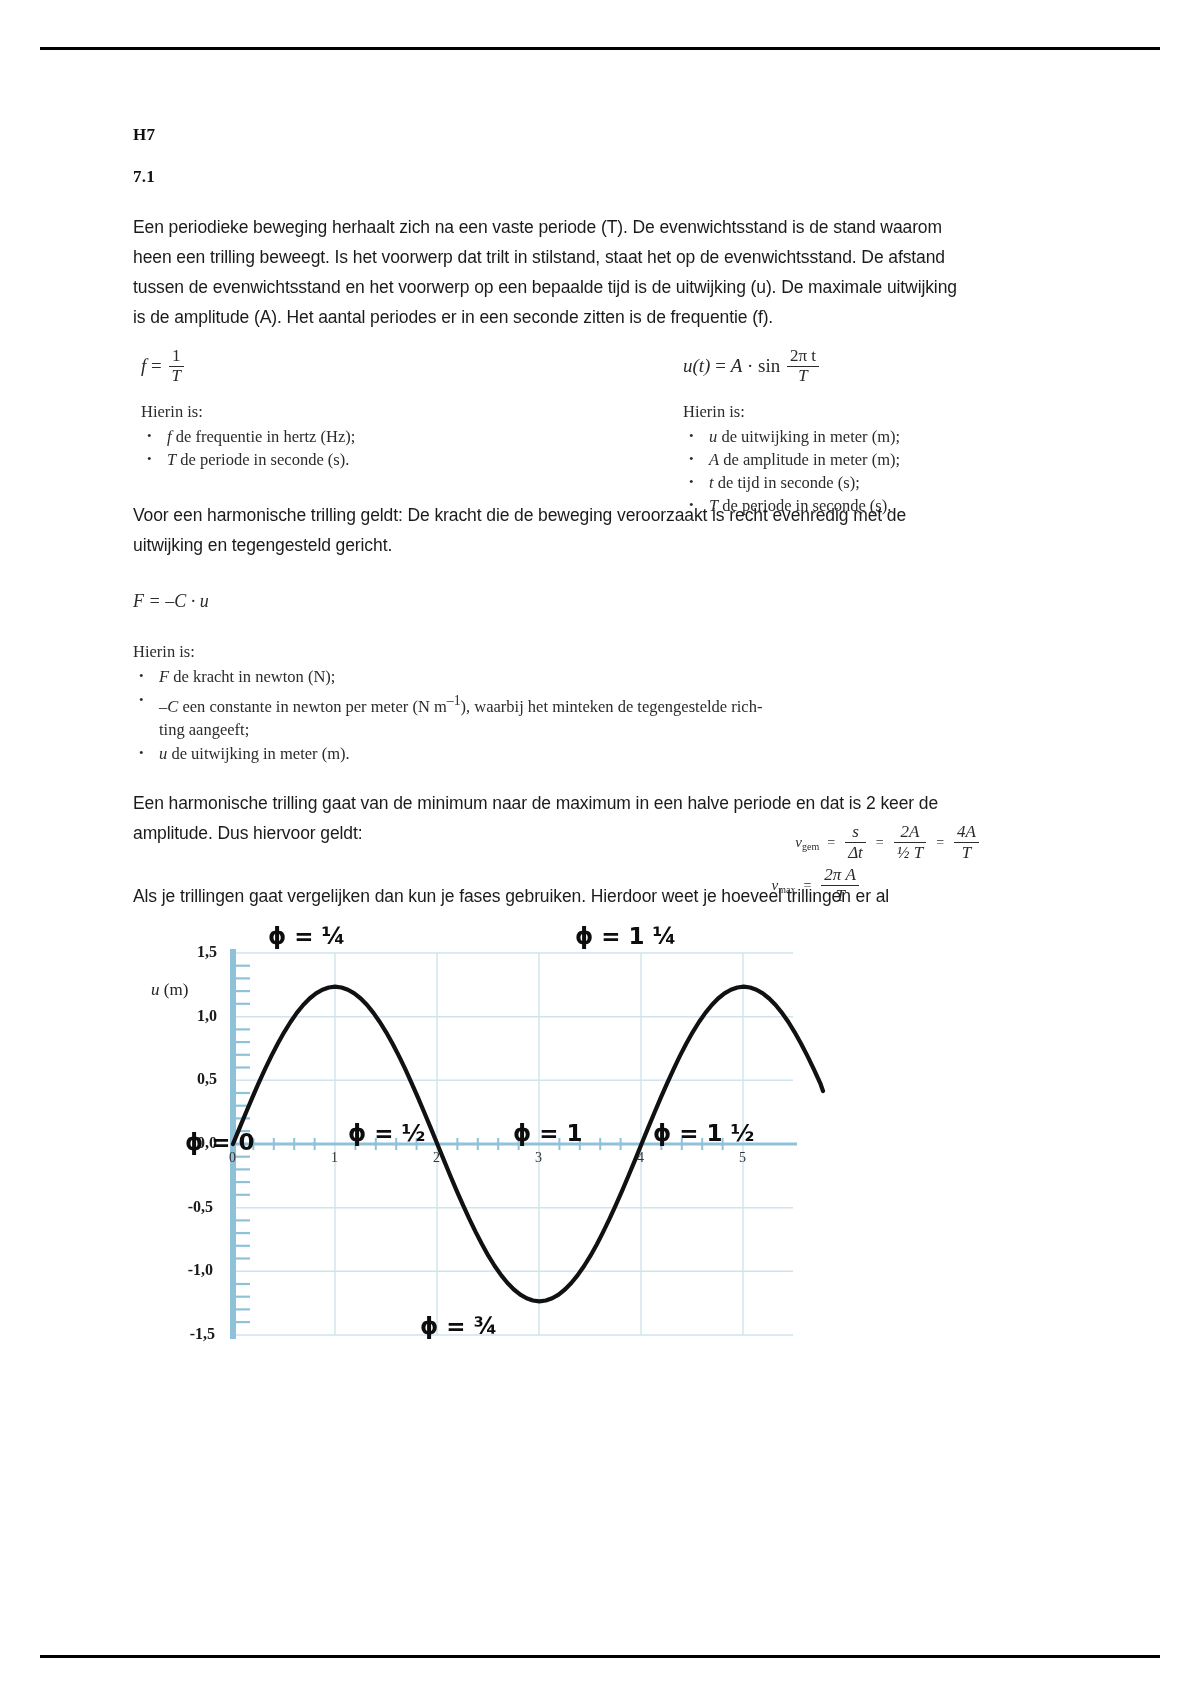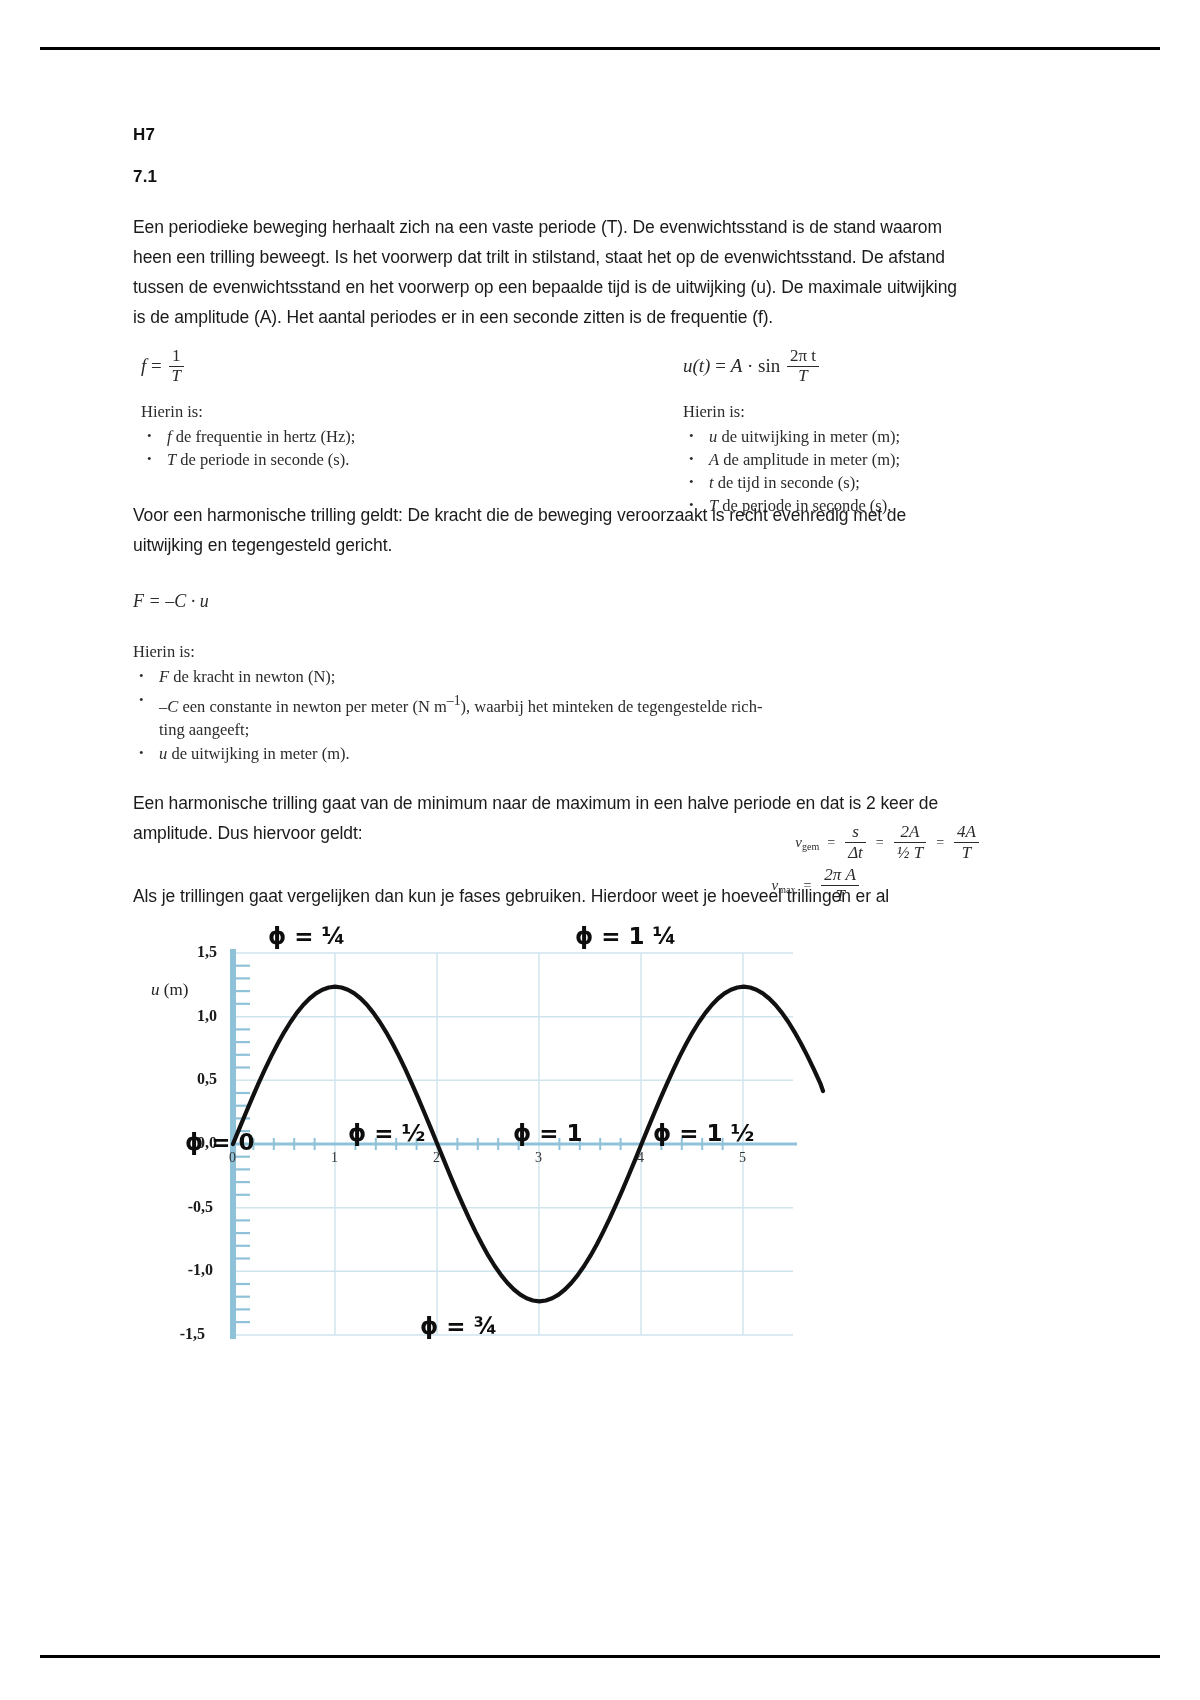--- a/index.html
+++ b/index.html
@@ -14,21 +14,21 @@
   .page { position:absolute; inset:0; }
 
   .rule { position:absolute; left:40px; right:40px; height:3px; background:#000; }
   .rule.top { top:47px; }
   .rule.bottom { bottom:42px; }
 
   .content { position:absolute; left:133px; top:125px; width:840px; }
 
   .heading {
     font-size:17px; font-weight:600; letter-spacing:0.2px;
-    color:#111; margin:0 0 22px 0;
+    color:#111; margin:0 0 22px 0;font-family:Liberation Serif, serif;
   }
   .heading.second { margin-bottom:25px; }
 
   .para {
     font-size:17.5px;
     line-height:30px;
     color:#1b1b1b;
     margin:0 0 6px 0;
     letter-spacing:-0.1px;
   }
@@ -349,21 +349,21 @@
     </svg>
 
     <div class="ylabel" style="left:18px; top:45px;"><i>u</i>&nbsp;<span>(m)</span></div>
 
     <div class="ytick" style="left:38px; top:8px;">1,5</div>
     <div class="ytick" style="left:38px; top:72px;">1,0</div>
     <div class="ytick" style="left:38px; top:135px;">0,5</div>
     <div class="ytick" style="left:38px; top:199px;">0,0</div>
     <div class="ytick" style="left:34px; top:263px;">-0,5</div>
     <div class="ytick" style="left:34px; top:326px;">-1,0</div>
-    <div class="ytick" style="left:26px; top:390px;text-align:right;">-1,5</div>
+    <div class="ytick" style="left:36px; top:390px;text-align:right;">-1,5</div>
 
     <div class="xtick" style="left:96px;  top:215px;">0</div>
     <div class="xtick" style="left:198px; top:215px;">1</div>
     <div class="xtick" style="left:300px; top:215px;">2</div>
     <div class="xtick" style="left:402px; top:215px;">3</div>
     <div class="xtick" style="left:504px; top:215px;">4</div>
     <div class="xtick" style="left:606px; top:215px;">5</div>
 
     <div class="phase-label" style="left:52px;  top:194px;">ϕ = 0</div>
     <div class="phase-label" style="left:135px; top:-12px;">ϕ = ¼</div>

